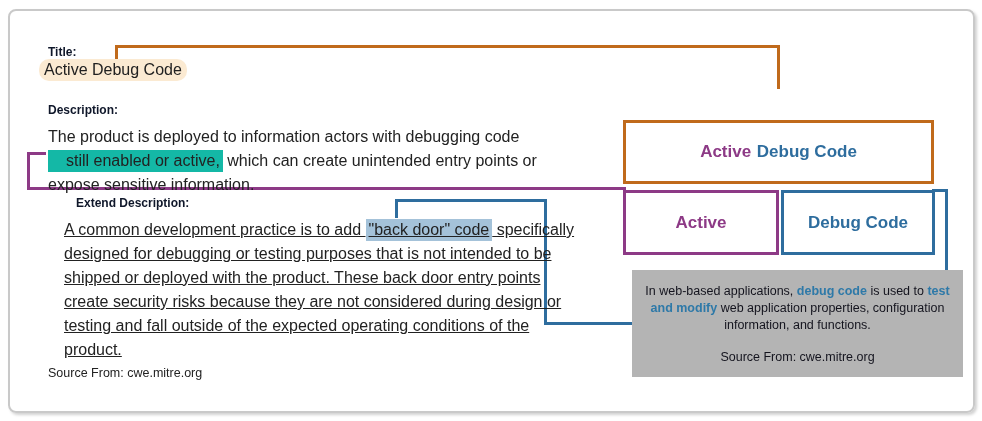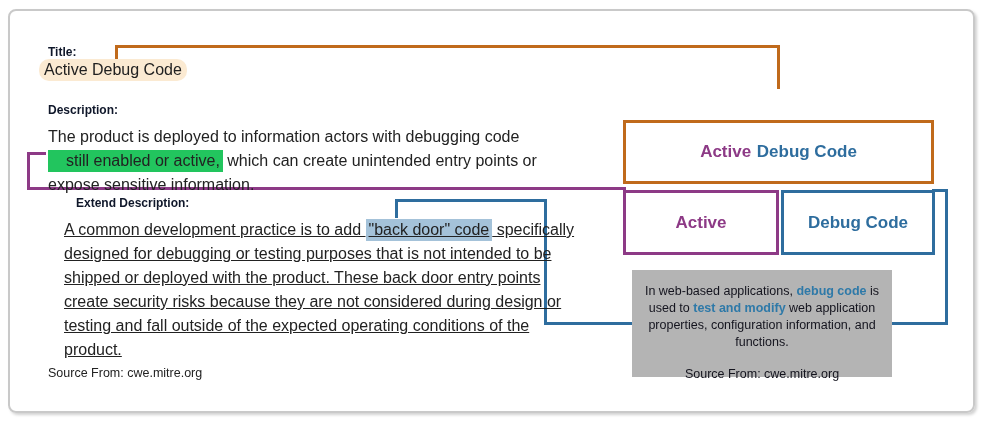--- a/index.html
+++ b/index.html
@@ -13,37 +13,37 @@
     box-shadow:2px 2px 3px rgba(0,0,0,.18);
   }
   .seg{position:absolute;z-index:1;}
   .seg.orange{background:#c06a1b;}
   .seg.purple{background:#8d3a86;}
   .seg.blue{background:#2e6d9e;}
 
   .heading{position:absolute;font-size:12px;font-weight:700;color:#0f172a;z-index:2;}
   .para{position:absolute;font-size:16px;line-height:24px;color:#222;z-index:2;}
   .hl-orange{background:#fbead2;padding:2px 5px 3px 5px;border-radius:10px;}
-  .hl-purple{background:#22c55e;padding:2px 3px 3px 18px;}
+  .hl-purple{background:#14b8a6;padding:2px 3px 3px 18px;}
   .hl-blue{background:#a4c2d9;padding:2px 3px 3px 3px;}
   .source-line{position:absolute;font-size:12.5px;color:#222;z-index:2;}
 
   .ebox{
     position:absolute;box-sizing:border-box;background:#fff;z-index:2;
     display:flex;align-items:center;justify-content:center;
     font-size:17px;font-weight:700;margin-top:32px;
   }
   .ebox.root{left:623px;top:88px;width:311px;height:64px;border:3px solid #c06a1b;}
   .ebox.active{left:623px;top:158px;width:156px;height:65px;border:3px solid #8d3a86;color:#8d3a86;}
   .ebox.debug{left:781px;top:158px;width:154px;height:65px;border:3px solid #2e6d9e;color:#2e6d9e;}
   .root-part1{color:#8d3a86;margin-right:0.33em;}
   .root-part2{color:#2e6d9e;}
 
   .note{
-    position:absolute;left:632px;top:270px;width:260px;height:107px;
+    position:absolute;left:632px;top:270px;width:331px;height:107px;
     background:#b4b4b4;z-index:2;box-sizing:border-box;
     padding:13px 10px 0 10px;text-align:center;
     font-size:12.5px;line-height:17px;color:#14141e;
   }
   .note b{color:#2e79a8;}
   .note .note-source{margin-top:15px;}
 
   
   .seg-o1{left:115px;top:45px;width:3px;height:20px;}
   .seg-o2{left:115px;top:45px;width:665px;height:3px;}

